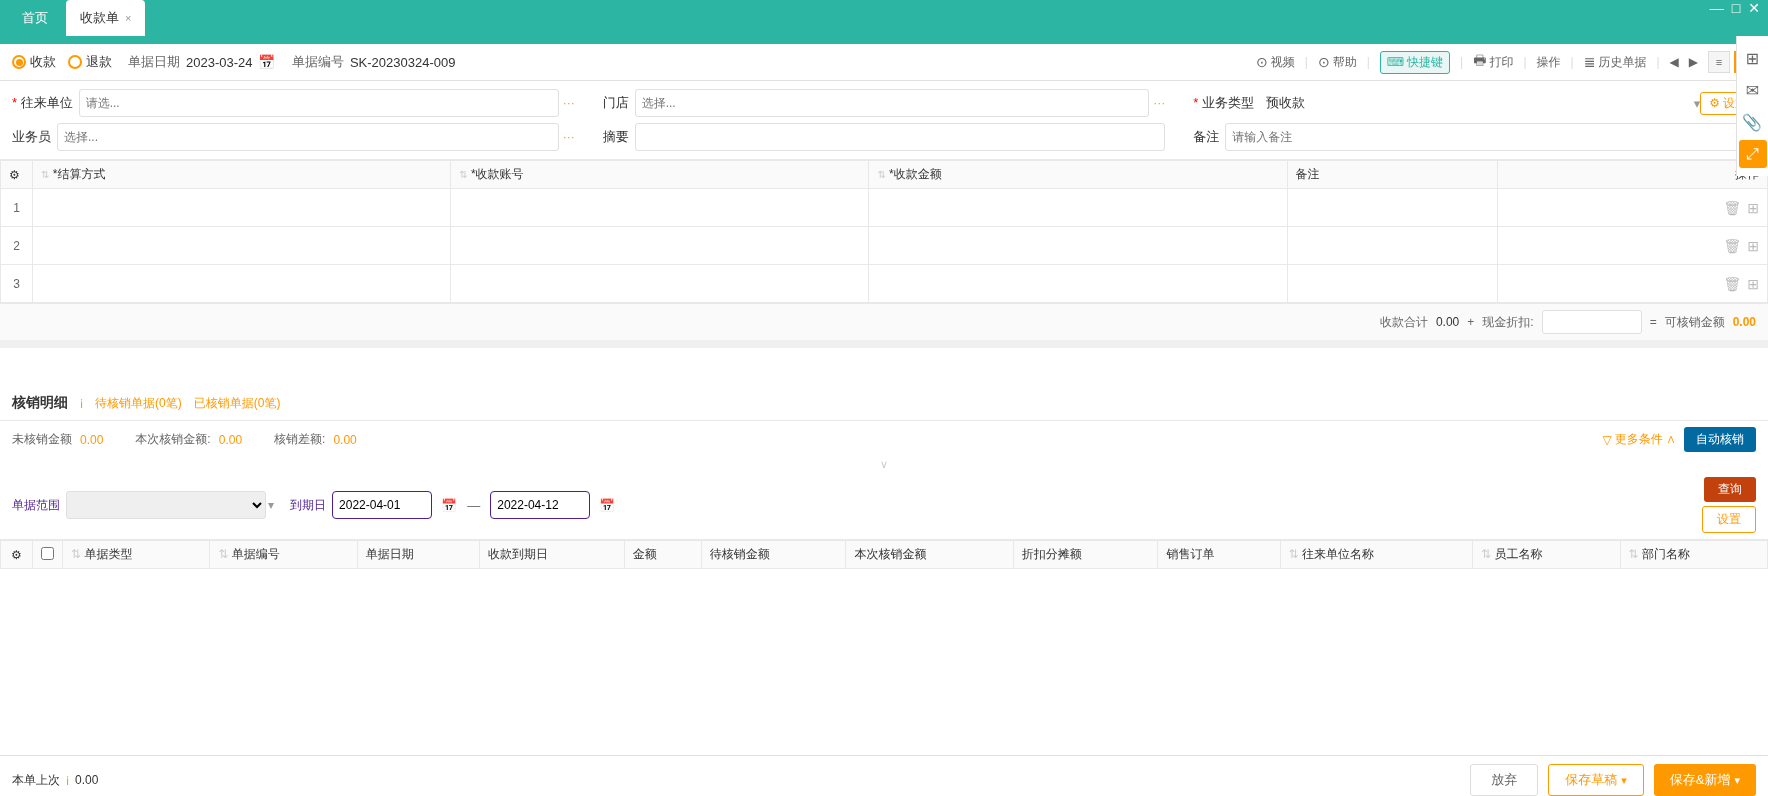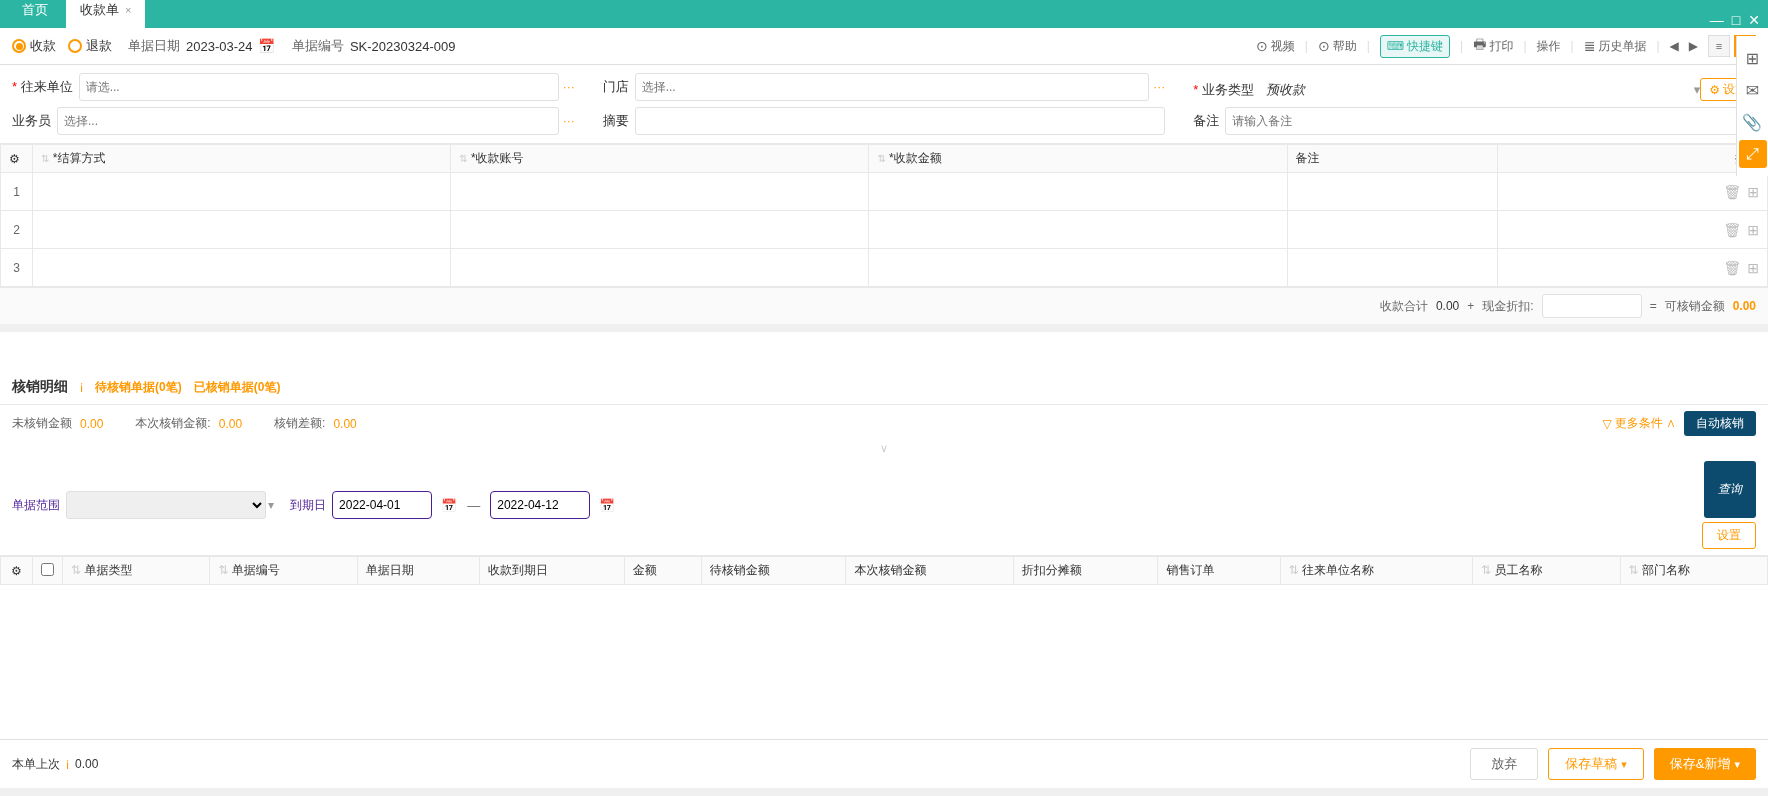--- a/index.html
+++ b/index.html
@@ -1,20 +1,20 @@
 <!DOCTYPE html>
 <html><head>
   <meta charset="utf-8">
   <style>
     * { box-sizing: border-box; margin: 0; padding: 0; }
     body { font-family: 'Microsoft YaHei', Arial, sans-serif; font-size: 13px; background: #f0f0f0; color: #333; height: 796px; overflow: hidden; }
 
     
     .tab-bar {
-      display: flex; align-items: flex-end; background: #2db5a3; height: 28px; padding: 0 8px;
+      display: flex; align-items: flex-start; background: #2db5a3; height: 44px; padding: 0 8px;
       justify-content: space-between;
     }
     .tab-bar-left { display: flex; align-items: center; gap: 4px; }
     .tab-home {
       color: #fff; padding: 0 14px; height: 36px; display: flex; align-items: center; cursor: pointer; font-size: 13px;
     }
     .tab-item {
       background: #fff; color: #333; padding: 0 14px; height: 36px; display: flex; align-items: center; cursor: pointer; font-size: 13px; border-radius: 4px 4px 0 0; gap: 6px;
     }
     .tab-close { color: #999; font-size: 11px; cursor: pointer; }
@@ -40,21 +40,21 @@
     .toolbar-right-item { display: flex; align-items: center; gap: 3px; cursor: pointer; white-space: nowrap; }
     .toolbar-right-item .icon { font-size: 14px; }
     .btn-kuaijian { background: #e8f7f5; color: #2db5a3; border: 1px solid #2db5a3; border-radius: 3px; padding: 2px 6px; font-size: 12px; cursor: pointer; display: flex; align-items: center; gap: 3px; }
     .toolbar-divider { color: #ddd; }
     .view-icons { display: flex; gap: 4px; }
     .view-icon { width: 22px; height: 22px; border: 1px solid #ddd; display: flex; align-items: center; justify-content: center; cursor: pointer; background: #f5f5f5; font-size: 11px; }
     .view-icon.active { background: #f90; color: #fff; border-color: #f90; }
 
     
     .form-section { padding: 8px 12px; border-bottom: 1px solid #e8e8e8; flex-shrink: 0; }
-    .form-row { display: flex; align-items: flex-end; gap: 8px; margin-bottom: 6px; }
+    .form-row { display: flex; align-items: center; gap: 8px; margin-bottom: 6px; }
     .form-row:last-child { margin-bottom: 0; }
     .form-field { display: flex; align-items: center; flex: 1; }
     .form-field-label { white-space: nowrap; margin-right: 6px; color: #333; }
     .form-input {
       flex: 1; height: 28px; border: 1px solid #e0e0e0; border-radius: 3px; padding: 0 6px; color: #999; font-size: 12px; outline: none; background: #fff;
     }
     .form-more { color: #f90; margin-left: 4px; cursor: pointer; font-size: 12px; }
     .form-select-wrap { display: flex; align-items: center; flex: 1; }
     .form-dropdown-arrow { color: #999; margin-left: 4px; cursor: pointer; }
     .form-set-btn {
@@ -79,43 +79,43 @@
     .summary-input { width: 100px; height: 24px; border: 1px solid #e0e0e0; border-radius: 3px; padding: 0 4px; font-size: 12px; }
 
     
     .section-divider { height: 8px; background: #f0f0f0; flex-shrink: 0; }
 
     
     .verification-section { flex: 1; overflow: hidden; display: flex; flex-direction: column; padding: 0; margin-top: 38px; }
     .verification-header { display: flex; align-items: center; padding: 8px 12px; gap: 12px; border-bottom: 1px solid #e8e8e8; flex-shrink: 0; }
     .section-title { font-size: 14px; font-weight: 600; color: #333; }
     .info-icon { color: #f90; cursor: pointer; font-size: 12px; }
-    .tab-link { color: #f90; font-size: 12px; cursor: pointer; font-weight: bold; }
+    .tab-link { color: #f90; font-size: 12px; cursor: pointer; }
 
     
     .filter-row { display: flex; align-items: center; padding: 6px 12px; gap: 8px; flex-shrink: 0; }
     .filter-label { color: #666; font-size: 12px; white-space: nowrap; }
     .filter-value { color: #f90; font-weight: 500; font-size: 12px; }
     .filter-separator { color: #999; font-size: 12px; }
     .filter-right { margin-left: auto; display: flex; align-items: center; gap: 8px; }
     .more-conditions { color: #f90; font-size: 12px; cursor: pointer; display: flex; align-items: center; gap: 3px; }
-    .auto-offset-btn { background: #0c4a6e; color: #fff; border: none; border-radius: 3px; padding: 4px 12px; font-size: 12px; cursor: pointer; }
+    .auto-offset-btn { background: #0369a1; color: #fff; border: none; border-radius: 3px; padding: 4px 12px; font-size: 12px; cursor: pointer; }
 
     
     .search-bar { display: flex; align-items: center; padding: 6px 12px; gap: 16px; background: #fff; border-bottom: 1px solid #e8e8e8; flex-shrink: 0; }
     .search-field { display: flex; align-items: center; gap: 6px; }
     .search-field label { color: #4c1d95; font-size: 12px; white-space: nowrap; }
     .search-select-wrap { display: flex; align-items: center; }
     .search-select { height: 28px; border: 1px solid #e0e0e0; border-radius: 3px; padding: 0 6px; font-size: 12px; outline: none; min-width: 120px; }
     .search-dropdown-arrow { color: #999; cursor: pointer; margin-left: 2px; font-size: 12px; }
     .search-date-input { height: 28px; border: 1px solid #4c1d95; border-radius: 4px; padding: 0 6px; font-size: 12px; outline: none; width: 100px; }
     .search-date-icon { color: #f90; margin-left: 3px; cursor: pointer; font-size: 13px; }
     .date-dash { color: #666; margin: 0 4px; }
     .search-right { margin-left: auto; display: flex; flex-direction: column; gap: 4px; align-items: flex-end; }
-    .search-query-btn { background: #0c4a6e; color: #fff; border: none; border-radius: 3px; padding: 20px 14px; font-size: 12px; cursor: pointer; font-style: italic; }
+    .search-query-btn { background: #c2410c; color: #fff; border: none; border-radius: 3px; padding: 4px 14px; font-size: 12px; cursor: pointer; }
     .search-set-btn { background: #fff; color: #f90; border: 1px solid #f90; border-radius: 3px; padding: 4px 14px; font-size: 12px; cursor: pointer; }
 
     
     .data-table-wrap { flex: 1; overflow: auto; }
     .data-table { width: 100%; border-collapse: collapse; }
     .data-table th { background: #fafafa; border: 1px solid #e8e8e8; padding: 5px 8px; font-size: 12px; font-weight: 500; white-space: nowrap; }
     .checkbox-cell { text-align: center; width: 30px; }
     .settings-cell { text-align: center; width: 32px; }
 
     
@@ -226,21 +226,21 @@
         <span class="form-field-label">门店</span>
         <input class="form-input" type="text" placeholder="选择..." style="">
         <span class="form-more">···</span>
       </div>
       <div class="form-field" style="flex: 2; margin-left: 20px;">
         <span class="form-field-label">
           <span style="color:#f00">*</span>
           <span>业务类型</span>
         </span>
         <div class="form-select-wrap">
-          <span style="flex:1; padding: 0 6px; color:#333;font-style:italic;">预收款</span>
+          <span style="flex:1; padding: 0 6px; color:#333;">预收款</span>
           <span class="form-dropdown-arrow">▾</span>
         </div>
         <button class="form-set-btn">
           <span>⚙</span>
           <span>设置</span>
         </button>
       </div>
     </div>
     <div class="form-row">
       <div class="form-field" style="flex: 2;">

